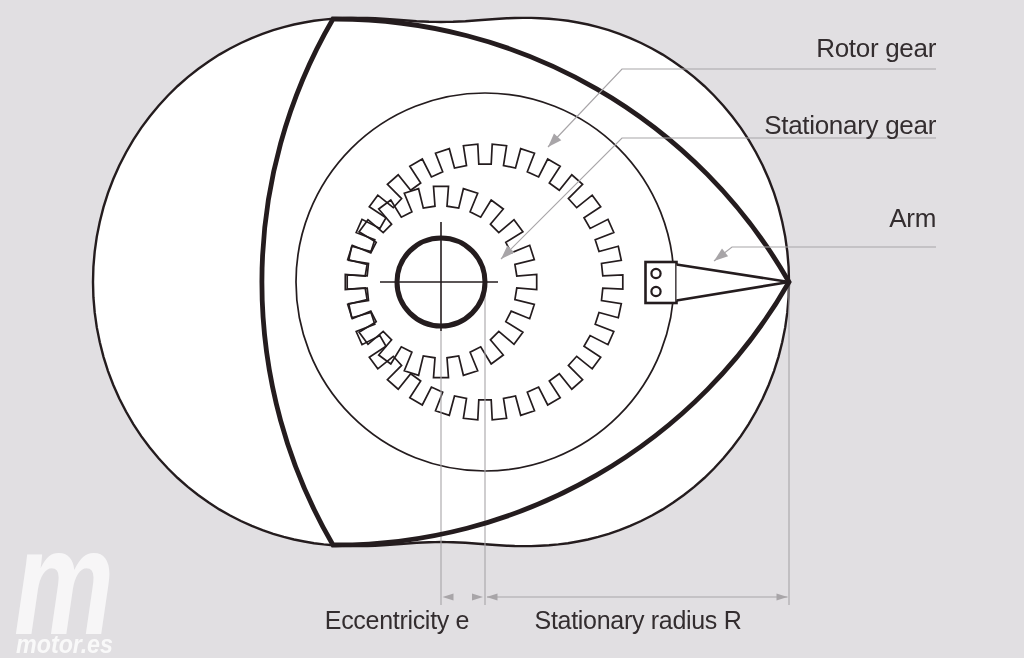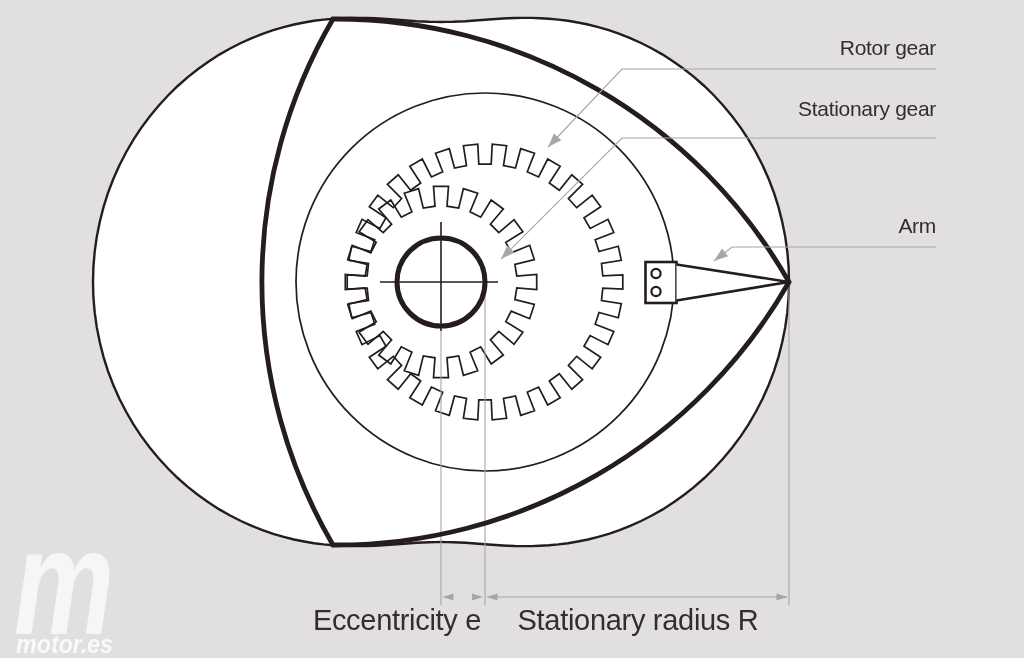--- a/index.html
+++ b/index.html
@@ -3,27 +3,27 @@
 <meta charset="utf-8">
 <style>
   html,body{margin:0;padding:0;}
   body{background:#e1dfe2;font-family:"Liberation Sans",sans-serif;}
   .stage{position:relative;width:1024px;height:658px;overflow:hidden;background:#e1dfe2;}
   svg{position:absolute;left:0;top:0;}
   .lbl{
     position:absolute;
     color:#332d2f;
     font-family:"Liberation Sans",sans-serif;
-    font-size:21px;
+    font-size:26px;
     line-height:26px;
     letter-spacing:-0.3px;
     white-space:nowrap;
   }
   .lbl.right-col{right:88px;text-align:right;}
-  .lbl.dim{font-size:29px;line-height:25px;transform:translateX(-50%);}
+  .lbl.dim{font-size:25px;line-height:25px;transform:translateX(-50%);}
 </style>
 </head>
 <body>
 
 <div class="stage" style="background: rgb(225, 223, 226);">
   <svg id="diagram" width="1024" height="658" viewBox="0 0 1024 658">
       <path d="M789.0,282.0L788.6,297.2L787.3,312.4L785.2,327.4L782.2,342.2L778.5,356.8L774.0,371.1L768.7,385.0L762.7,398.5L756.0,411.5L748.7,424.1L740.8,436.1L732.3,447.5L723.4,458.3L714.0,468.5L704.3,478.0L694.2,486.9L683.9,495.0L673.3,502.5L662.7,509.4L651.9,515.5L641.1,521.0L630.2,525.9L619.5,530.1L608.8,533.8L598.3,536.9L588.0,539.5L577.8,541.5L568.0,543.2L558.3,544.4L549.0,545.3L540.0,545.8L531.2,546.1L522.8,546.1L514.7,546.0L506.9,545.7L499.3,545.3L492.1,544.8L485.1,544.3L478.3,543.8L471.8,543.3L465.4,542.8L459.2,542.5L453.1,542.2L447.0,542.1L441.0,542.0L435.0,542.1L428.9,542.2L422.8,542.5L416.6,542.8L410.2,543.3L403.7,543.8L396.9,544.3L389.9,544.8L382.7,545.3L375.1,545.7L367.3,546.0L359.2,546.1L350.8,546.1L342.0,545.8L333.0,545.3L323.7,544.4L314.0,543.2L304.2,541.5L294.0,539.5L283.7,536.9L273.2,533.8L262.5,530.1L251.8,525.9L240.9,521.0L230.1,515.5L219.3,509.4L208.7,502.5L198.1,495.0L187.8,486.9L177.7,478.0L168.0,468.5L158.6,458.3L149.7,447.5L141.2,436.1L133.3,424.1L126.0,411.5L119.3,398.5L113.3,385.0L108.0,371.1L103.5,356.8L99.8,342.2L96.8,327.4L94.7,312.4L93.4,297.2L93.0,282.0L93.4,266.8L94.7,251.6L96.8,236.6L99.8,221.8L103.5,207.2L108.0,192.9L113.3,179.0L119.3,165.5L126.0,152.5L133.3,139.9L141.2,127.9L149.7,116.5L158.6,105.7L168.0,95.5L177.7,86.0L187.8,77.1L198.1,69.0L208.7,61.5L219.3,54.6L230.1,48.5L240.9,43.0L251.8,38.1L262.5,33.9L273.2,30.2L283.7,27.1L294.0,24.5L304.2,22.5L314.0,20.8L323.7,19.6L333.0,18.7L342.0,18.2L350.8,17.9L359.2,17.9L367.3,18.0L375.1,18.3L382.7,18.7L389.9,19.2L396.9,19.7L403.7,20.2L410.2,20.7L416.6,21.2L422.8,21.5L428.9,21.8L435.0,21.9L441.0,22.0L447.0,21.9L453.1,21.8L459.2,21.5L465.4,21.2L471.8,20.7L478.3,20.2L485.1,19.7L492.1,19.2L499.3,18.7L506.9,18.3L514.7,18.0L522.8,17.9L531.2,17.9L540.0,18.2L549.0,18.7L558.3,19.6L568.0,20.8L577.8,22.5L588.0,24.5L598.3,27.1L608.8,30.2L619.5,33.9L630.2,38.1L641.1,43.0L651.9,48.5L662.7,54.6L673.3,61.5L683.9,69.0L694.2,77.1L704.3,86.0L714.0,95.5L723.4,105.7L732.3,116.5L740.8,127.9L748.7,139.9L756.0,152.5L762.7,165.5L768.7,179.0L774.0,192.9L778.5,207.2L782.2,221.8L785.2,236.6L787.3,251.6L788.6,266.8Z" fill="#ffffff" stroke="#241c1e" stroke-width="2.4"></path>
       <circle cx="485" cy="282" r="189" fill="none" stroke="#241c1e" stroke-width="1.7"></circle>
       <path d="M478.8,164.2L491.2,164.2L492.2,144.2L506.6,145.7L503.5,165.5L515.5,168.0L520.7,148.7L534.5,153.2L527.3,171.8L538.6,176.9L547.7,159.0L560.2,166.3L549.3,183.0L559.3,190.3L571.8,174.8L582.6,184.4L568.4,198.6L576.7,207.7L592.2,195.2L600.7,206.8L584.0,217.7L590.1,228.4L608.0,219.3L613.8,232.5L595.2,239.7L599.0,251.5L618.3,246.3L621.3,260.4L601.5,263.5L602.8,275.8L622.8,274.8L622.8,289.2L602.8,288.2L601.5,300.5L621.3,303.6L618.3,317.7L599.0,312.5L595.2,324.3L613.8,331.5L608.0,344.7L590.1,335.6L584.0,346.3L600.7,357.2L592.2,368.8L576.7,356.3L568.4,365.4L582.6,379.6L571.8,389.2L559.3,373.7L549.3,381.0L560.2,397.7L547.7,405.0L538.6,387.1L527.3,392.2L534.5,410.8L520.7,415.3L515.5,396.0L503.5,398.5L506.6,418.3L492.2,419.8L491.2,399.8L478.8,399.8L477.8,419.8L463.4,418.3L466.5,398.5L454.5,396.0L449.3,415.3L435.5,410.8L442.7,392.2L431.4,387.1L422.3,405.0L409.8,397.7L420.7,381.0L410.7,373.7L398.2,389.2L387.4,379.6L401.6,365.4L393.3,356.3L377.8,368.8L369.3,357.2L386.0,346.3L379.9,335.6L362.0,344.7L356.2,331.5L374.8,324.3L371.0,312.5L351.7,317.7L348.7,303.6L368.5,300.5L367.2,288.2L347.2,289.2L347.2,274.8L367.2,275.8L368.5,263.5L348.7,260.4L351.7,246.3L371.0,251.5L374.8,239.7L356.2,232.5L362.0,219.3L379.9,228.4L386.0,217.7L369.3,206.8L377.8,195.2L393.3,207.7L401.6,198.6L387.4,184.4L398.2,174.8L410.7,190.3L420.7,183.0L409.8,166.3L422.3,159.0L431.4,176.9L442.7,171.8L435.5,153.2L449.3,148.7L454.5,168.0L466.5,165.5L463.4,145.7L477.8,144.2Z" fill="none" stroke="#241c1e" stroke-width="1.7" stroke-linejoin="miter"></path>
       <path d="M433.5,186.3L448.5,186.3L447.0,206.2L458.7,208.1L463.4,188.7L477.7,193.3L470.1,211.8L480.7,217.2L491.2,200.1L503.3,209.0L490.4,224.2L498.8,232.6L514.0,219.7L522.9,231.8L505.8,242.3L511.2,252.9L529.7,245.3L534.3,259.6L514.9,264.3L516.8,276.0L536.7,274.5L536.7,289.5L516.8,288.0L514.9,299.7L534.3,304.4L529.7,318.7L511.2,311.1L505.8,321.7L522.9,332.2L514.0,344.3L498.8,331.4L490.4,339.8L503.3,355.0L491.2,363.9L480.7,346.8L470.1,352.2L477.7,370.7L463.4,375.3L458.7,355.9L447.0,357.8L448.5,377.7L433.5,377.7L435.0,357.8L423.3,355.9L418.6,375.3L404.3,370.7L411.9,352.2L401.3,346.8L390.8,363.9L378.7,355.0L391.6,339.8L383.2,331.4L368.0,344.3L359.1,332.2L376.2,321.7L370.8,311.1L352.3,318.7L347.7,304.4L367.1,299.7L365.2,288.0L345.3,289.5L345.3,274.5L365.2,276.0L367.1,264.3L347.7,259.6L352.3,245.3L370.8,252.9L376.2,242.3L359.1,231.8L368.0,219.7L383.2,232.6L391.6,224.2L378.7,209.0L390.8,200.1L401.3,217.2L411.9,211.8L404.3,193.3L418.6,188.7L423.3,208.1L435.0,206.2Z" fill="none" stroke="#241c1e" stroke-width="1.7" stroke-linejoin="miter"></path>
@@ -48,20 +48,20 @@
       <path d="M936,138L622,138L501,259" fill="none" stroke="#a8a5a8" stroke-width="1.2"></path>
       <path d="M501,259L507.4,245.6L514.4,252.6Z" fill="#a8a5a8"></path>
       <path d="M936,247L732,247L714,261" fill="none" stroke="#a8a5a8" stroke-width="1.2"></path>
       <path d="M714,261L722.0,248.4L728.1,256.3Z" fill="#a8a5a8"></path>
       <text x="14" y="634" font-size="150" font-weight="bold" font-style="italic" font-family="&quot;Liberation Sans&quot;, sans-serif" fill="rgba(255,255,255,0.72)" textLength="100" lengthAdjust="spacingAndGlyphs">m</text>
       <text x="16" y="653" font-size="25" font-weight="bold" font-style="italic" font-family="&quot;Liberation Sans&quot;, sans-serif" fill="rgba(255,255,255,0.8)" textLength="97" lengthAdjust="spacingAndGlyphs">motor.es</text>
     </svg>
 
   <div class="lbl right-col" style="top:35px">Rotor gear</div>
 
-  <div class="lbl right-col" style="top:96px">Stationary gear</div>
+  <div class="lbl right-col" style="top:112px">Stationary gear</div>
 
-  <div class="lbl right-col" style="top:213px">Arm</div>
+  <div class="lbl right-col" style="top:205px">Arm</div>
 
   <div class="lbl dim" style="left:397px;top:608px">Eccentricity e</div>
 
   <div class="lbl dim" style="left:638px;top:608px">Stationary radius R</div>
 </div>
 
 </body></html>

